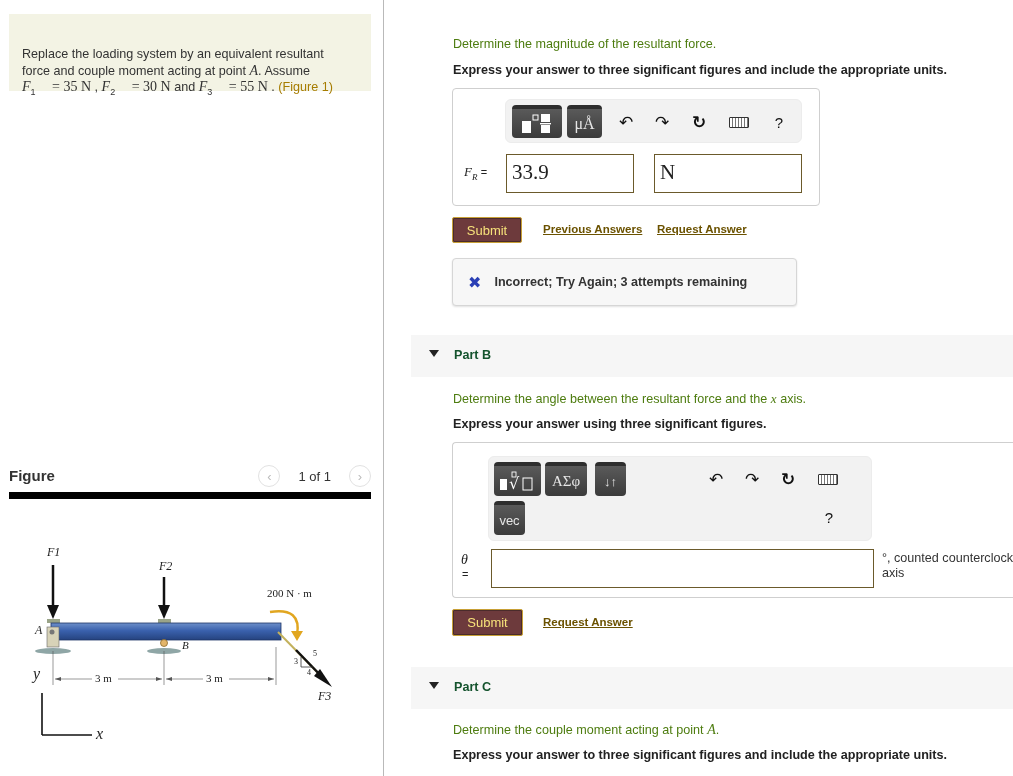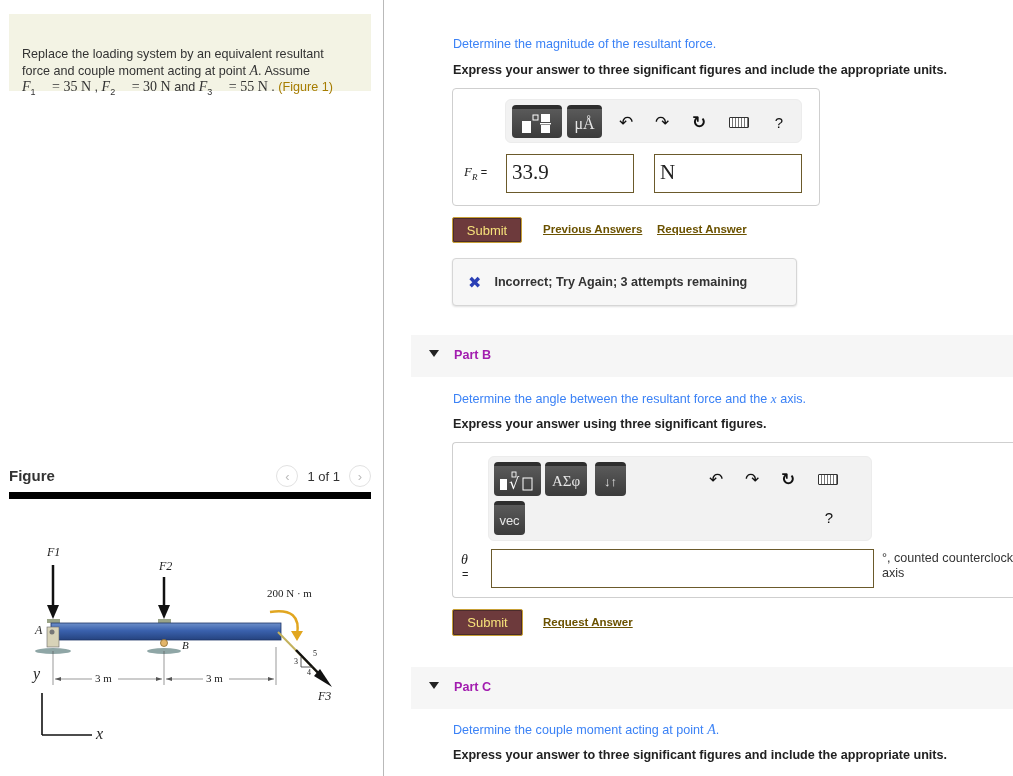--- a/index.html
+++ b/index.html
@@ -10,27 +10,27 @@
   .left-col { position: absolute; left: 0; top: 0; width: 384px; height: 776px; border-right: 1px solid #b9b9b9; }
   .problem-box { position: absolute; left: 9px; top: 14px; width: 362px; height: 77px; background: #f3f3e4; padding: 33px 13px 0 13px; font-size: 12.6px; line-height: 15.5px; color: #333; }
   .problem-box .mathvar { font-family: "Liberation Serif", "DejaVu Serif", serif; font-style: italic; font-size: 14px; }
   .problem-box .mathnum { font-family: "Liberation Serif", "DejaVu Serif", serif; font-size: 14px; margin-left: 13px; }
   .problem-box .fig-link { color: #a67c00; cursor: pointer; }
 
   .figure-header { position: absolute; left: 9px; top: 465px; width: 362px; height: 34px; border-bottom: 7px solid #000000; }
   .figure-title { position: absolute; left: 0; top: 2px; font-size: 15px; font-weight: bold; color: #333; }
   .fig-nav { position: absolute; right: 0; top: 0; display: flex; align-items: center; gap: 6px; }
   .fig-nav-btn { width: 22px; height: 22px; border-radius: 50%; border: 1px solid #e2e2e2; color: #bbb; font-size: 13px; display: flex; align-items: center; justify-content: center; }
-  .fig-count { font-size: 13px; color: #333; margin: 0 3px; }
+  .fig-count { font-size: 13px; color: #333; margin: 0 12px; }
 
   .figure-canvas { position: absolute; left: 20px; top: 535px; width: 340px; height: 225px; }
 
   
   .right-col { position: absolute; left: 385px; top: 0; width: 628px; height: 776px; }
-  .prompt { position: absolute; font-size: 12.6px; color: #3b82f6; }
+  .prompt { position: absolute; font-size: 12.6px; color: #4d7c0f; }
   .instruct { position: absolute; font-size: 12.6px; font-weight: bold; color: #222; }
   .math-i { font-family: "Liberation Serif", "DejaVu Serif", serif; font-style: italic; font-size: 14px; }
 
   .answer-box { position: absolute; border: 1px solid #cfcfcf; border-radius: 4px; background: #fff; }
   .toolbar { position: absolute; background: #f2f2f2; border-radius: 6px; border: 1px solid #ececec; }
   .tb-btn { position: absolute; background: linear-gradient(#5a5a5a, #3b3b3b); border-radius: 4px; color: #e6e6e6; display: flex; align-items: center; justify-content: center; border-top: 4px solid #2e2e2e; }
   .tb-icon { position: absolute; color: #111; font-size: 17px; display: flex; align-items: center; justify-content: center; width: 22px; height: 22px; }
   .kbd-icon { width: 20px; height: 11px; border: 1px solid #333; border-radius: 1px; background: repeating-linear-gradient(90deg, #fff 0 2px, #777 2px 3px); }
 
   .input-field { position: absolute; border: 1px solid #6b5a2b; background: #fff; }
@@ -38,21 +38,21 @@
 
   .submit-btn { position: absolute; background: #6d3a3c; border: 1px solid #c8a036; border-radius: 2px; color: #f7e27a; font-size: 13px; display: flex; align-items: center; justify-content: center; box-shadow: 0 0 0 1px #4a2b2b inset; }
   .link { position: absolute; font-size: 11.5px; font-weight: bold; color: #6b5200; text-decoration: underline; cursor: pointer; }
 
   .feedback { position: absolute; border: 1px solid #d6d6d6; border-radius: 4px; background: #f7f7f7; box-shadow: 0 1px 2px rgba(0,0,0,0.12); display: flex; align-items: center; }
   .fb-x { color: #2a3fb5; font-size: 16px; font-weight: bold; margin-left: 15px; margin-right: 13px; }
   .fb-text { font-size: 12.6px; font-weight: bold; color: #333; }
 
   .part-header { position: absolute; left: 26px; width: 602px; height: 42px; background: #f6f6f6; }
   .part-caret { position: absolute; left: 18px; top: 15px; width: 0; height: 0; border-left: 5px solid transparent; border-right: 5px solid transparent; border-top: 7px solid #222; }
-  .part-title { position: absolute; left: 43px; top: 13px; font-size: 12.6px; font-weight: bold; color: #a21caf; }
+  .part-title { position: absolute; left: 43px; top: 13px; font-size: 12.6px; font-weight: bold; color: #14532d; }
 </style>
 </head>
 <body>
 
 <div class="left-col">
 
   <div class="problem-box">
     <div>Replace the loading system by an equivalent resultant</div>
     <div>
       <span>force and couple moment acting at point </span><span class="mathvar">A</span><span>. Assume</span>

